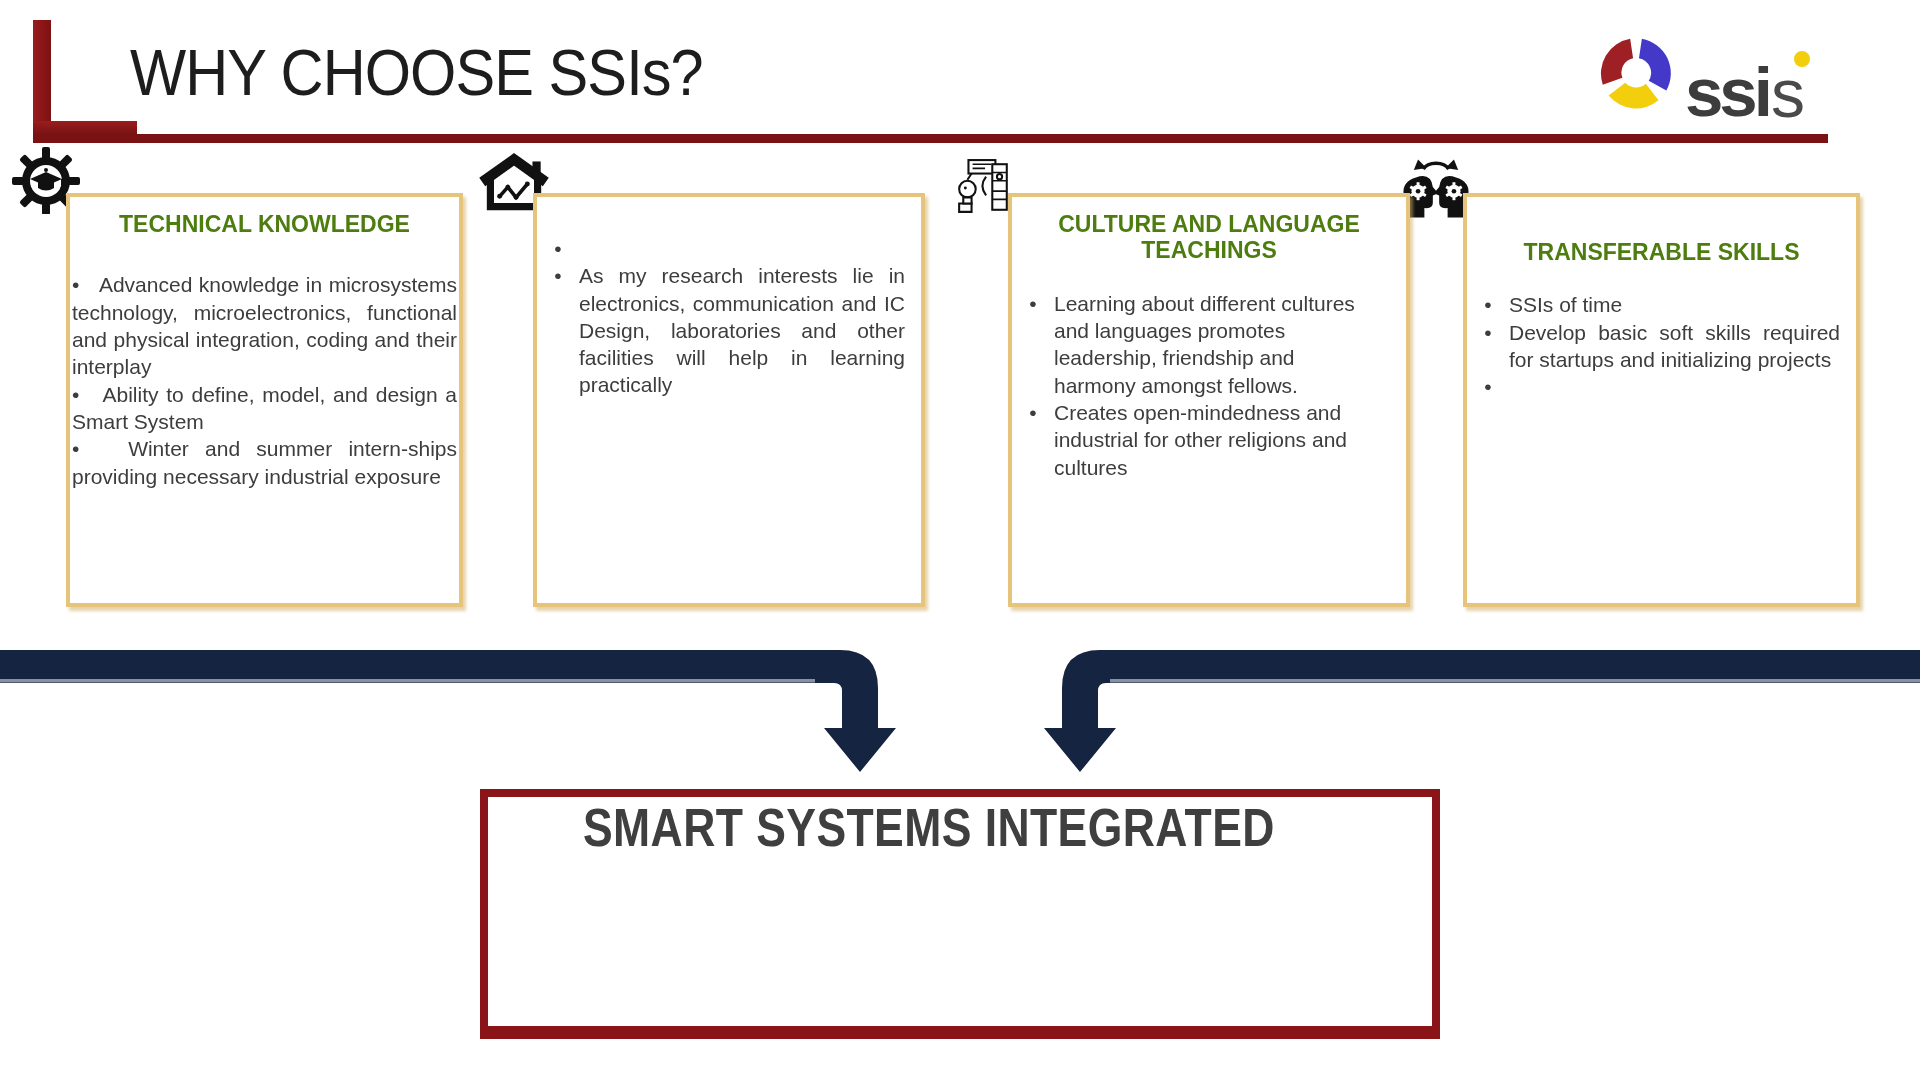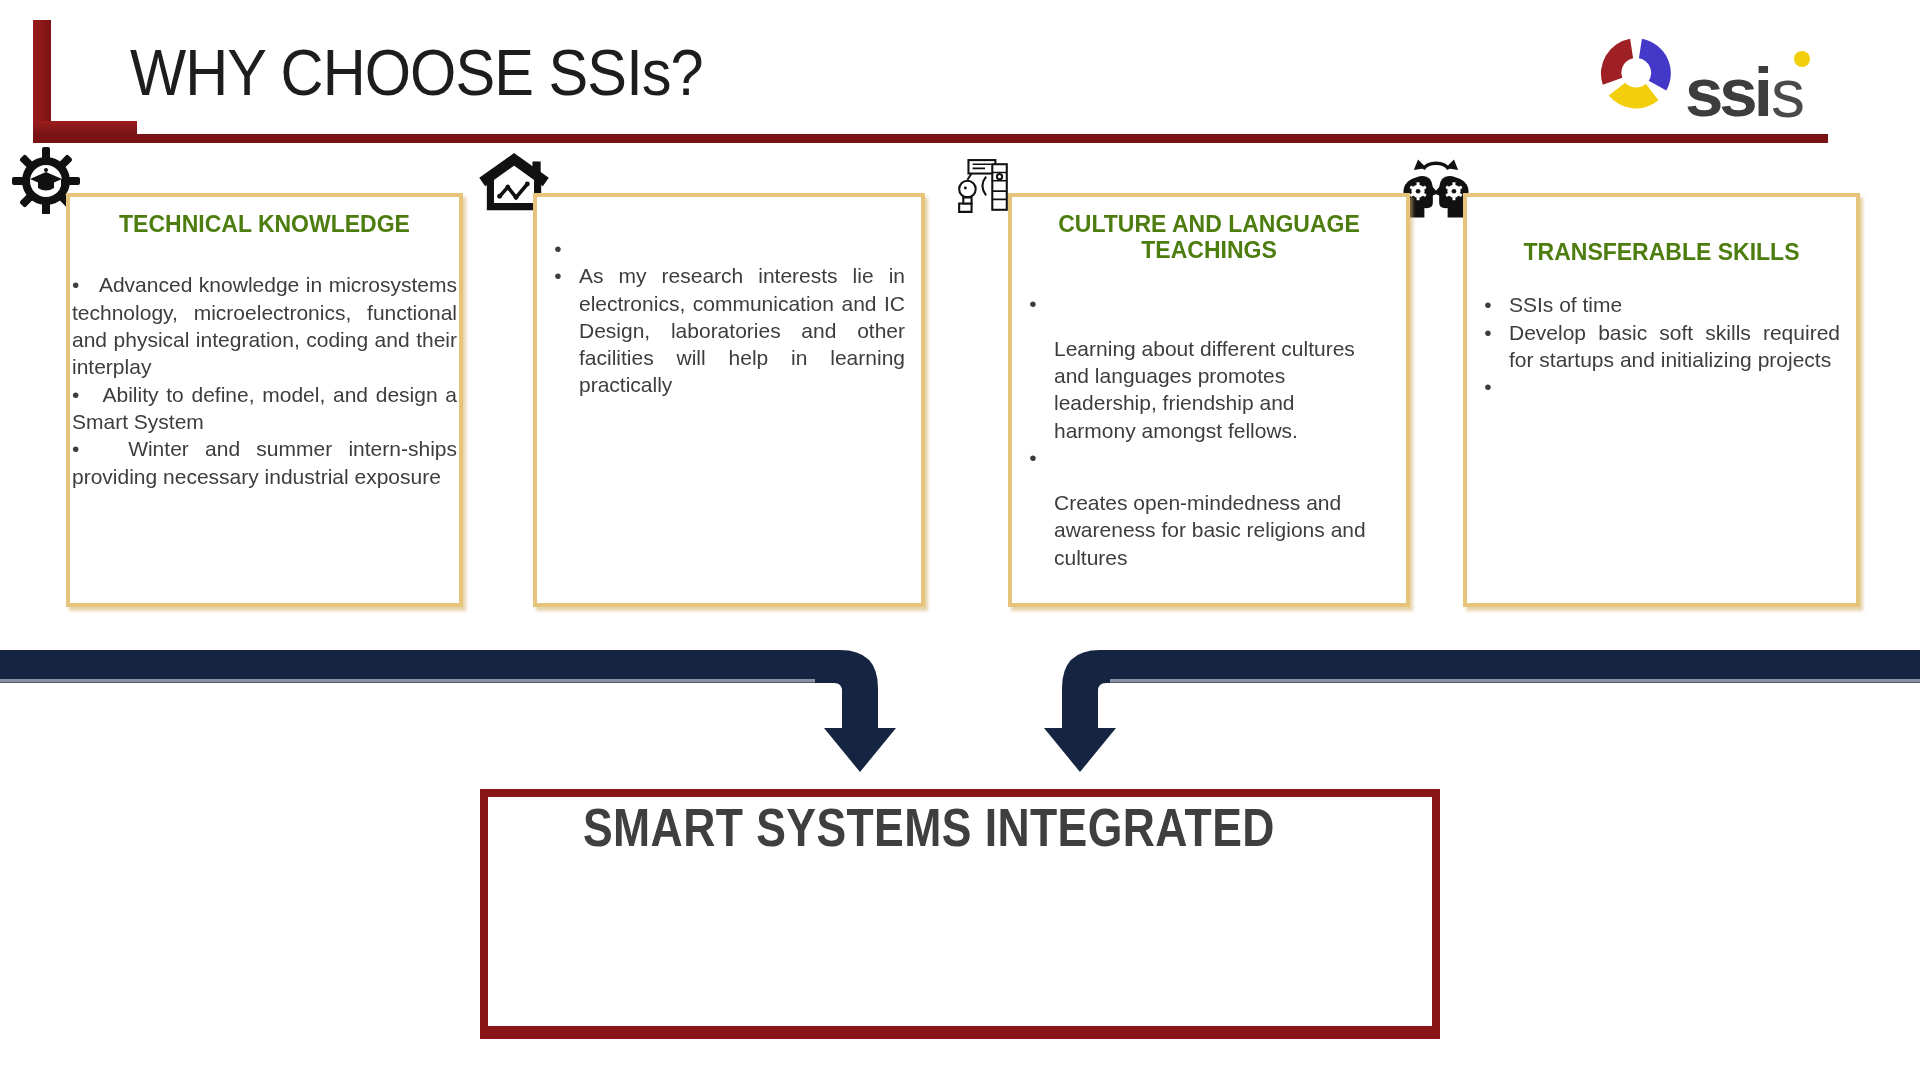--- a/index.html
+++ b/index.html
@@ -42,21 +42,21 @@
   #card1 .body{margin-top:34px;padding:0 2px;text-align:justify;}
   #card1 .body p{margin:0;}
   #card1 .body p::before{content:"\2022\00a0\00a0\00a0";}
   
   .blist{margin-top:38px;}
   #card3 .blist,#card4 .blist{margin-top:26px;}
   .bitem{display:flex;}
   .bdot{flex:0 0 42px;text-align:center;}
   .btext{flex:1;padding-right:16px;}
   #card2 .btext,#card4 .btext{text-align:justify;}
-  #card3 .btext{text-align:left;padding-right:26px;margin-top:45px;}
+  #card3 .btext{text-align:left;padding-right:26px;}
   
   .icon{position:absolute;}
   #icon-card1{left:12px;top:144px;}
   #icon-card2{left:474px;top:152px;}
   #icon-card3{left:955px;top:158px;}
   #icon-card4{left:1398px;top:156px;}
   
   .arrows{position:absolute;left:0;top:645px;width:1920px;height:130px;}
   
   .result-box{position:absolute;left:480px;top:789px;width:960px;height:250px;
@@ -191,21 +191,21 @@
 
   <div id="card3" class="card">
     <h3>CULTURE AND LANGUAGE TEACHINGS</h3>
     <div class="body blist">
       <div class="bitem">
         <span class="bdot">•</span>
         <span class="btext">Learning about different cultures and languages promotes leadership, friendship and harmony amongst fellows.</span>
       </div>
       <div class="bitem">
         <span class="bdot">•</span>
-        <span class="btext">Creates open-mindedness and awareness for basic religions and cultures</span>
+        <span class="btext">Creates open-mindedness and industrial for other religions and cultures</span>
       </div>
     </div>
   </div>
 
   <div id="card4" class="card">
     <h3>TRANSFERABLE SKILLS</h3>
     <div class="body blist">
       <div class="bitem">
         <span class="bdot">•</span>
         <span class="btext">SSIs of time</span>

